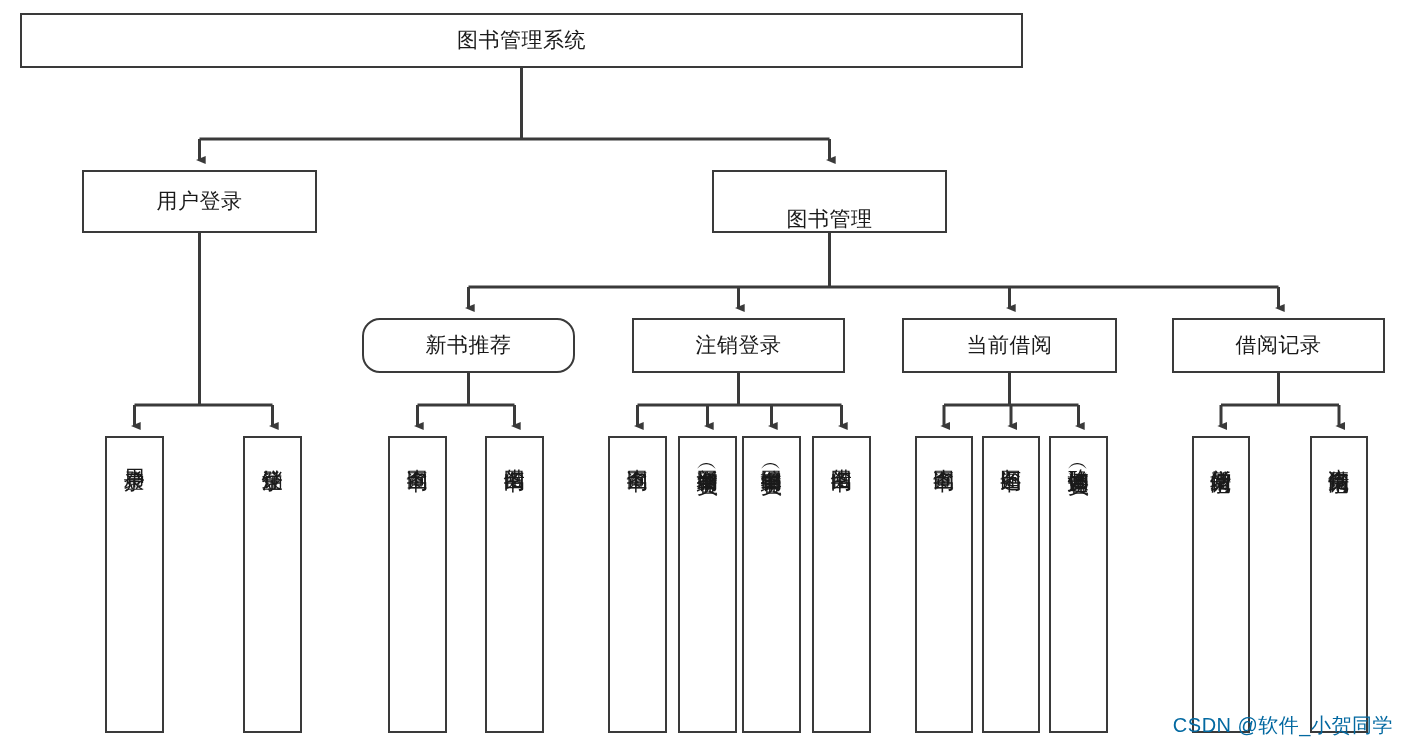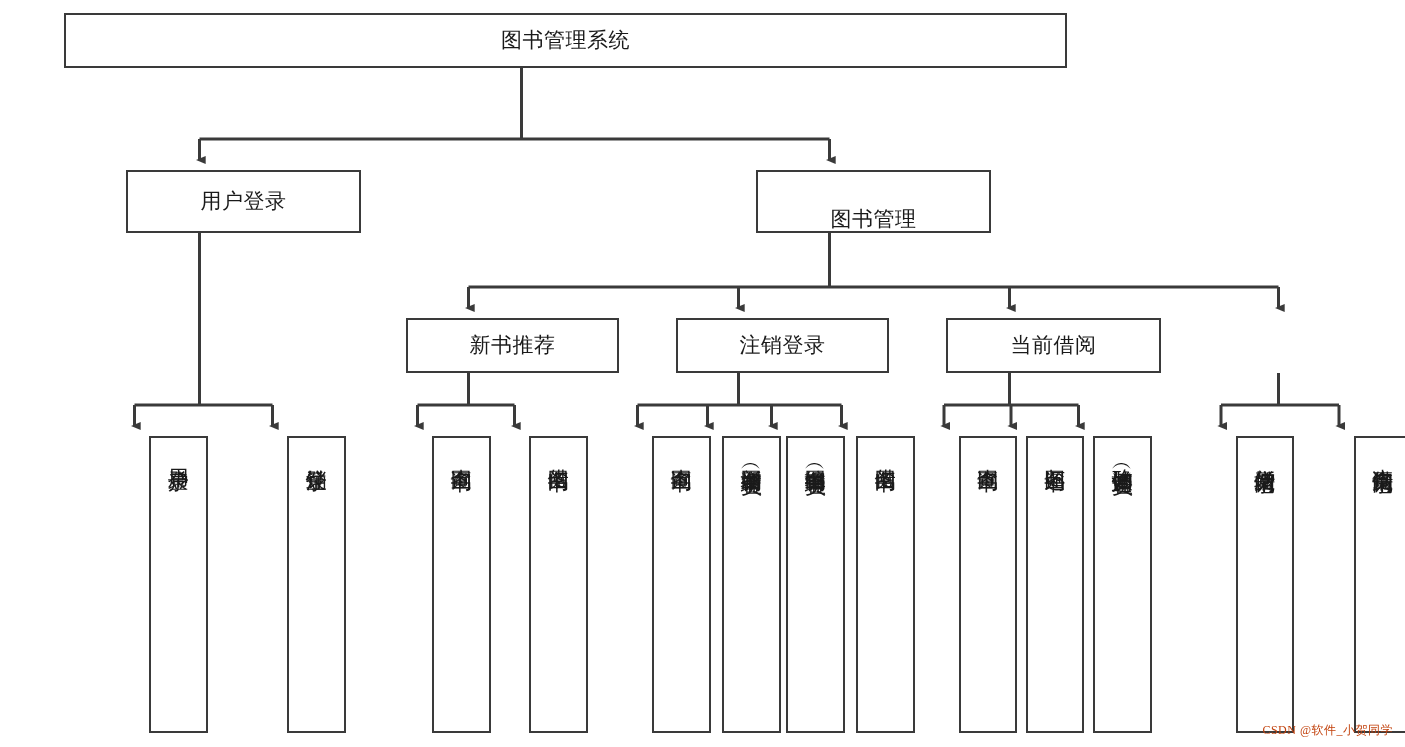--- a/index.html
+++ b/index.html
@@ -23,21 +23,20 @@
   }
   .node {
     position: absolute;
     box-sizing: border-box;
     background: #ffffff;
     border: 2px solid #3a3a3a;
     display: flex;
     align-items: center;
     justify-content: center;
     color: #1a1a1a;
-    margin-left: 44px;
   }
   .node-label {
     font-size: 21px;
     line-height: 1.15;
     letter-spacing: 0.5px;
     white-space: nowrap;
   }
   .node.leaf {
     align-items: flex-start;
     padding-top: 14px;
@@ -56,25 +55,24 @@
     left: 0;
     top: 0;
     width: 1405px;
     height: 747px;
     pointer-events: none;
   }
   #watermark {
     position: absolute;
     right: 12px;
     bottom: 8px;
-    font-size: 12px;
-    color: #c2410c;
+    font-size: 20px;
+    color: #0369a1;
     letter-spacing: 0.5px;
     white-space: nowrap;
-    font-family: Liberation Serif, serif;
   }
 </style>
 </head>
 <body>
 
 <div id="canvas">
   <svg id="edges" viewBox="0 0 1405 747" xmlns="http://www.w3.org/2000/svg">
     <defs>
       <marker id="arrow" markerWidth="10" markerHeight="10" refX="4.2" refY="6.4" orient="auto" markerUnits="userSpaceOnUse">
         <path d="M0.2,0.2 L8.2,0.2 L4.2,10 Z" fill="#3a3a3a"></path>
@@ -118,28 +116,31 @@
   </svg>
 <div class="node" style="left: 20px; top: 13px; width: 1003px; height: 55px;">
       <span class="node-label">图书管理系统</span>
     </div>
     <div class="node" style="left: 82px; top: 170px; width: 235px; height: 63px;">
       <span class="node-label">用户登录</span>
     </div>
     <div class="node" style="left: 712px; top: 170px; width: 235px; height: 63px; align-items: flex-end;">
       <span class="node-label">图书管理</span>
     </div>
-    <div class="node" style="left: 362px; top: 318px; width: 213px; height: 55px;">
+    <div class="node" style="left: 362px; top: 318px; width: 213px; height: 55px; border-radius: 18px;">
       <span class="node-label">新书推荐</span>
     </div>
     <div class="node" style="left: 632px; top: 318px; width: 213px; height: 55px;">
       <span class="node-label">注销登录</span>
     </div>
     <div class="node" style="left: 902px; top: 318px; width: 215px; height: 55px;">
       <span class="node-label">当前借阅</span>
+    </div>
+    <div class="node" style="left: 1172px; top: 318px; width: 213px; height: 55px;">
+      <span class="node-label">借阅记录</span>
     </div>
     <div class="node leaf" style="left: 105px; top: 436px; width: 59px; height: 297px;">
       <span class="node-label">用户登录</span>
     </div>
     <div class="node leaf" style="left: 243px; top: 436px; width: 59px; height: 297px;">
       <span class="node-label">注销登录</span>
     </div>
     <div class="node leaf" style="left: 388px; top: 436px; width: 59px; height: 297px;">
       <span class="node-label">查询图书</span>
     </div>

